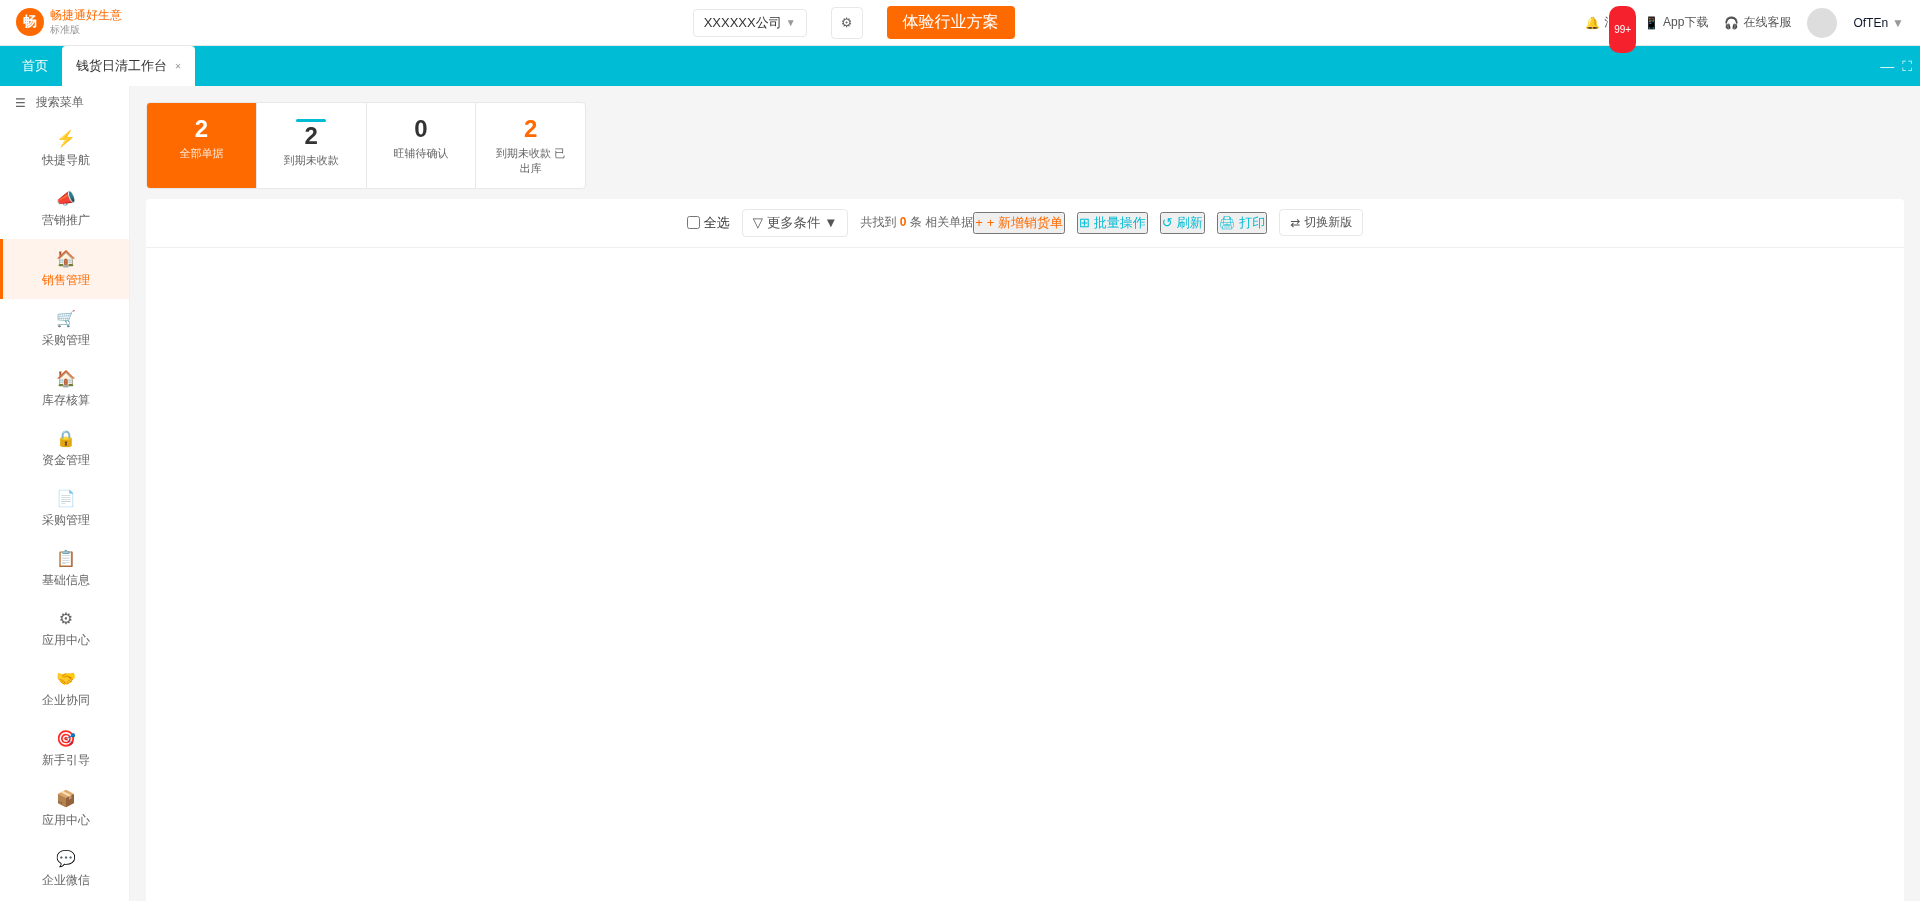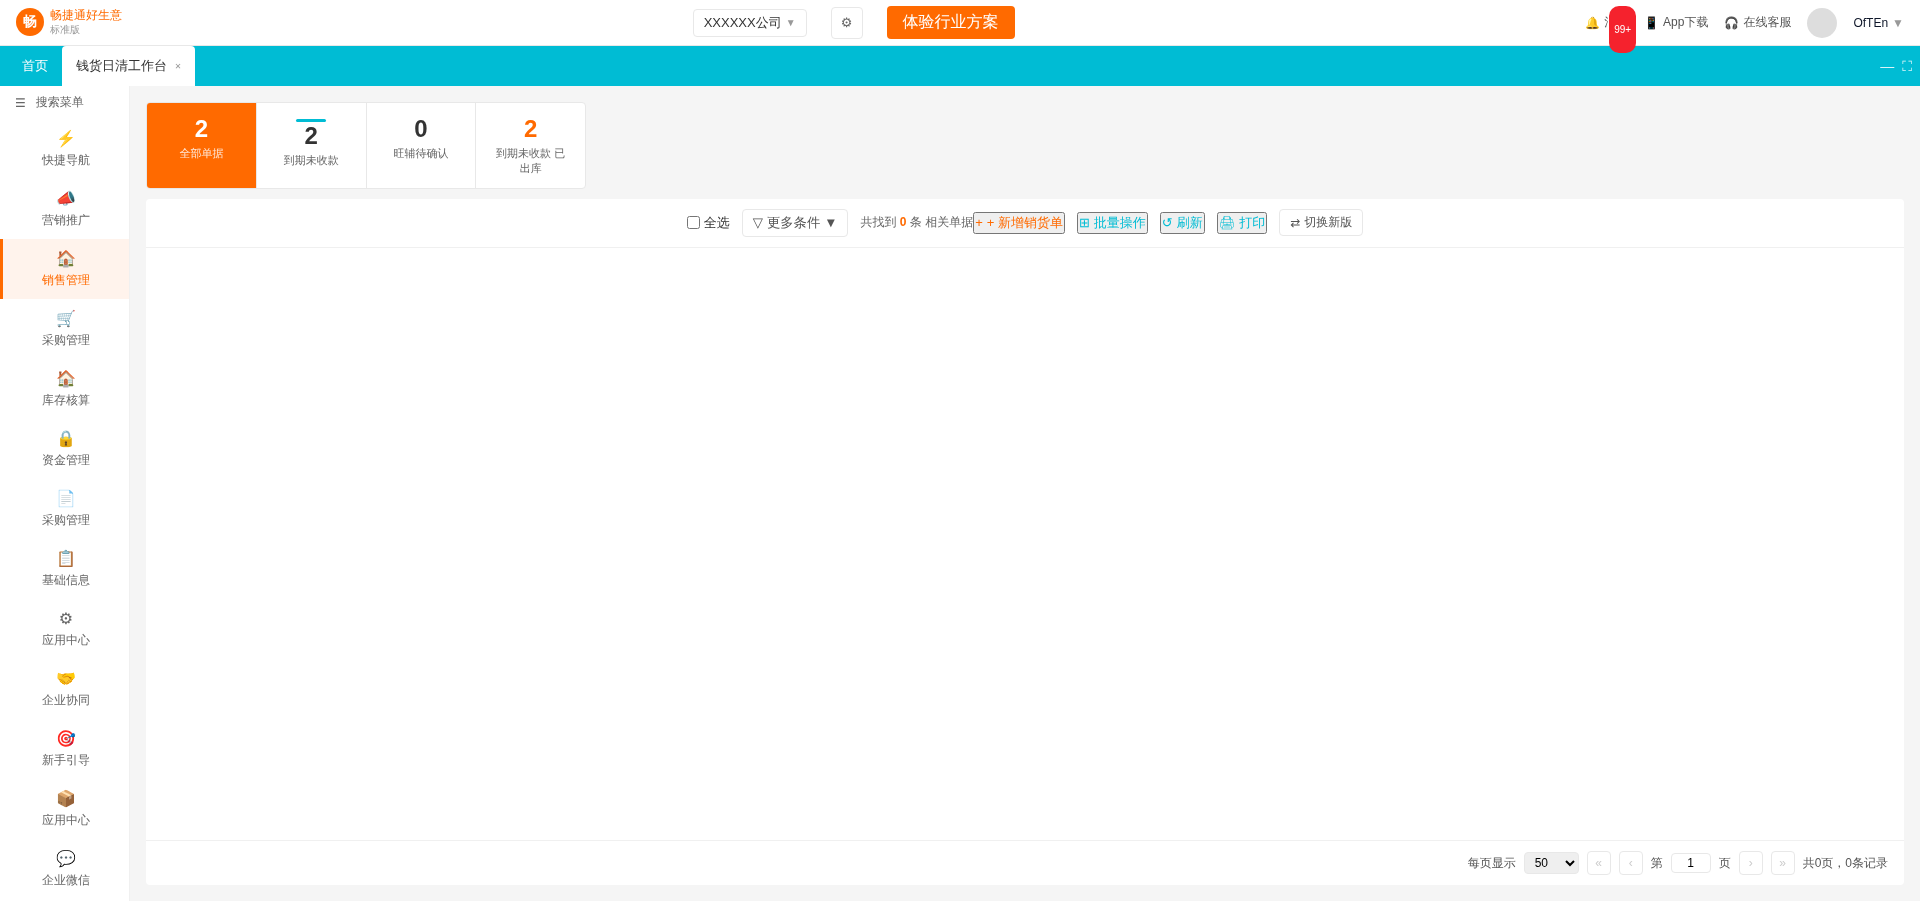--- a/index.html
+++ b/index.html
@@ -296,30 +296,13 @@
         <span>切换新版</span>
       </button>
     </div>
   </div>
 
   <div class="table-area">
     <div class="empty-area">
     </div>
   </div>
 
-  <div class="pagination-bar">
-    <span>每页显示</span>
-    <select class="page-size-select">
-      <option>50</option>
-      <option>10</option>
-      <option>20</option>
-      <option>100</option>
-    </select>
-    <div class="page-btn disabled">«</div>
-    <div class="page-btn disabled">‹</div>
-    <span>第</span>
-    <input class="page-input" type="text" value="1" style="">
-    <span>页</span>
-    <div class="page-btn disabled">›</div>
-    <div class="page-btn disabled">»</div>
-    <span>共0页，0条记录</span>
-  </div>
 </div>
 
 </body></html>

